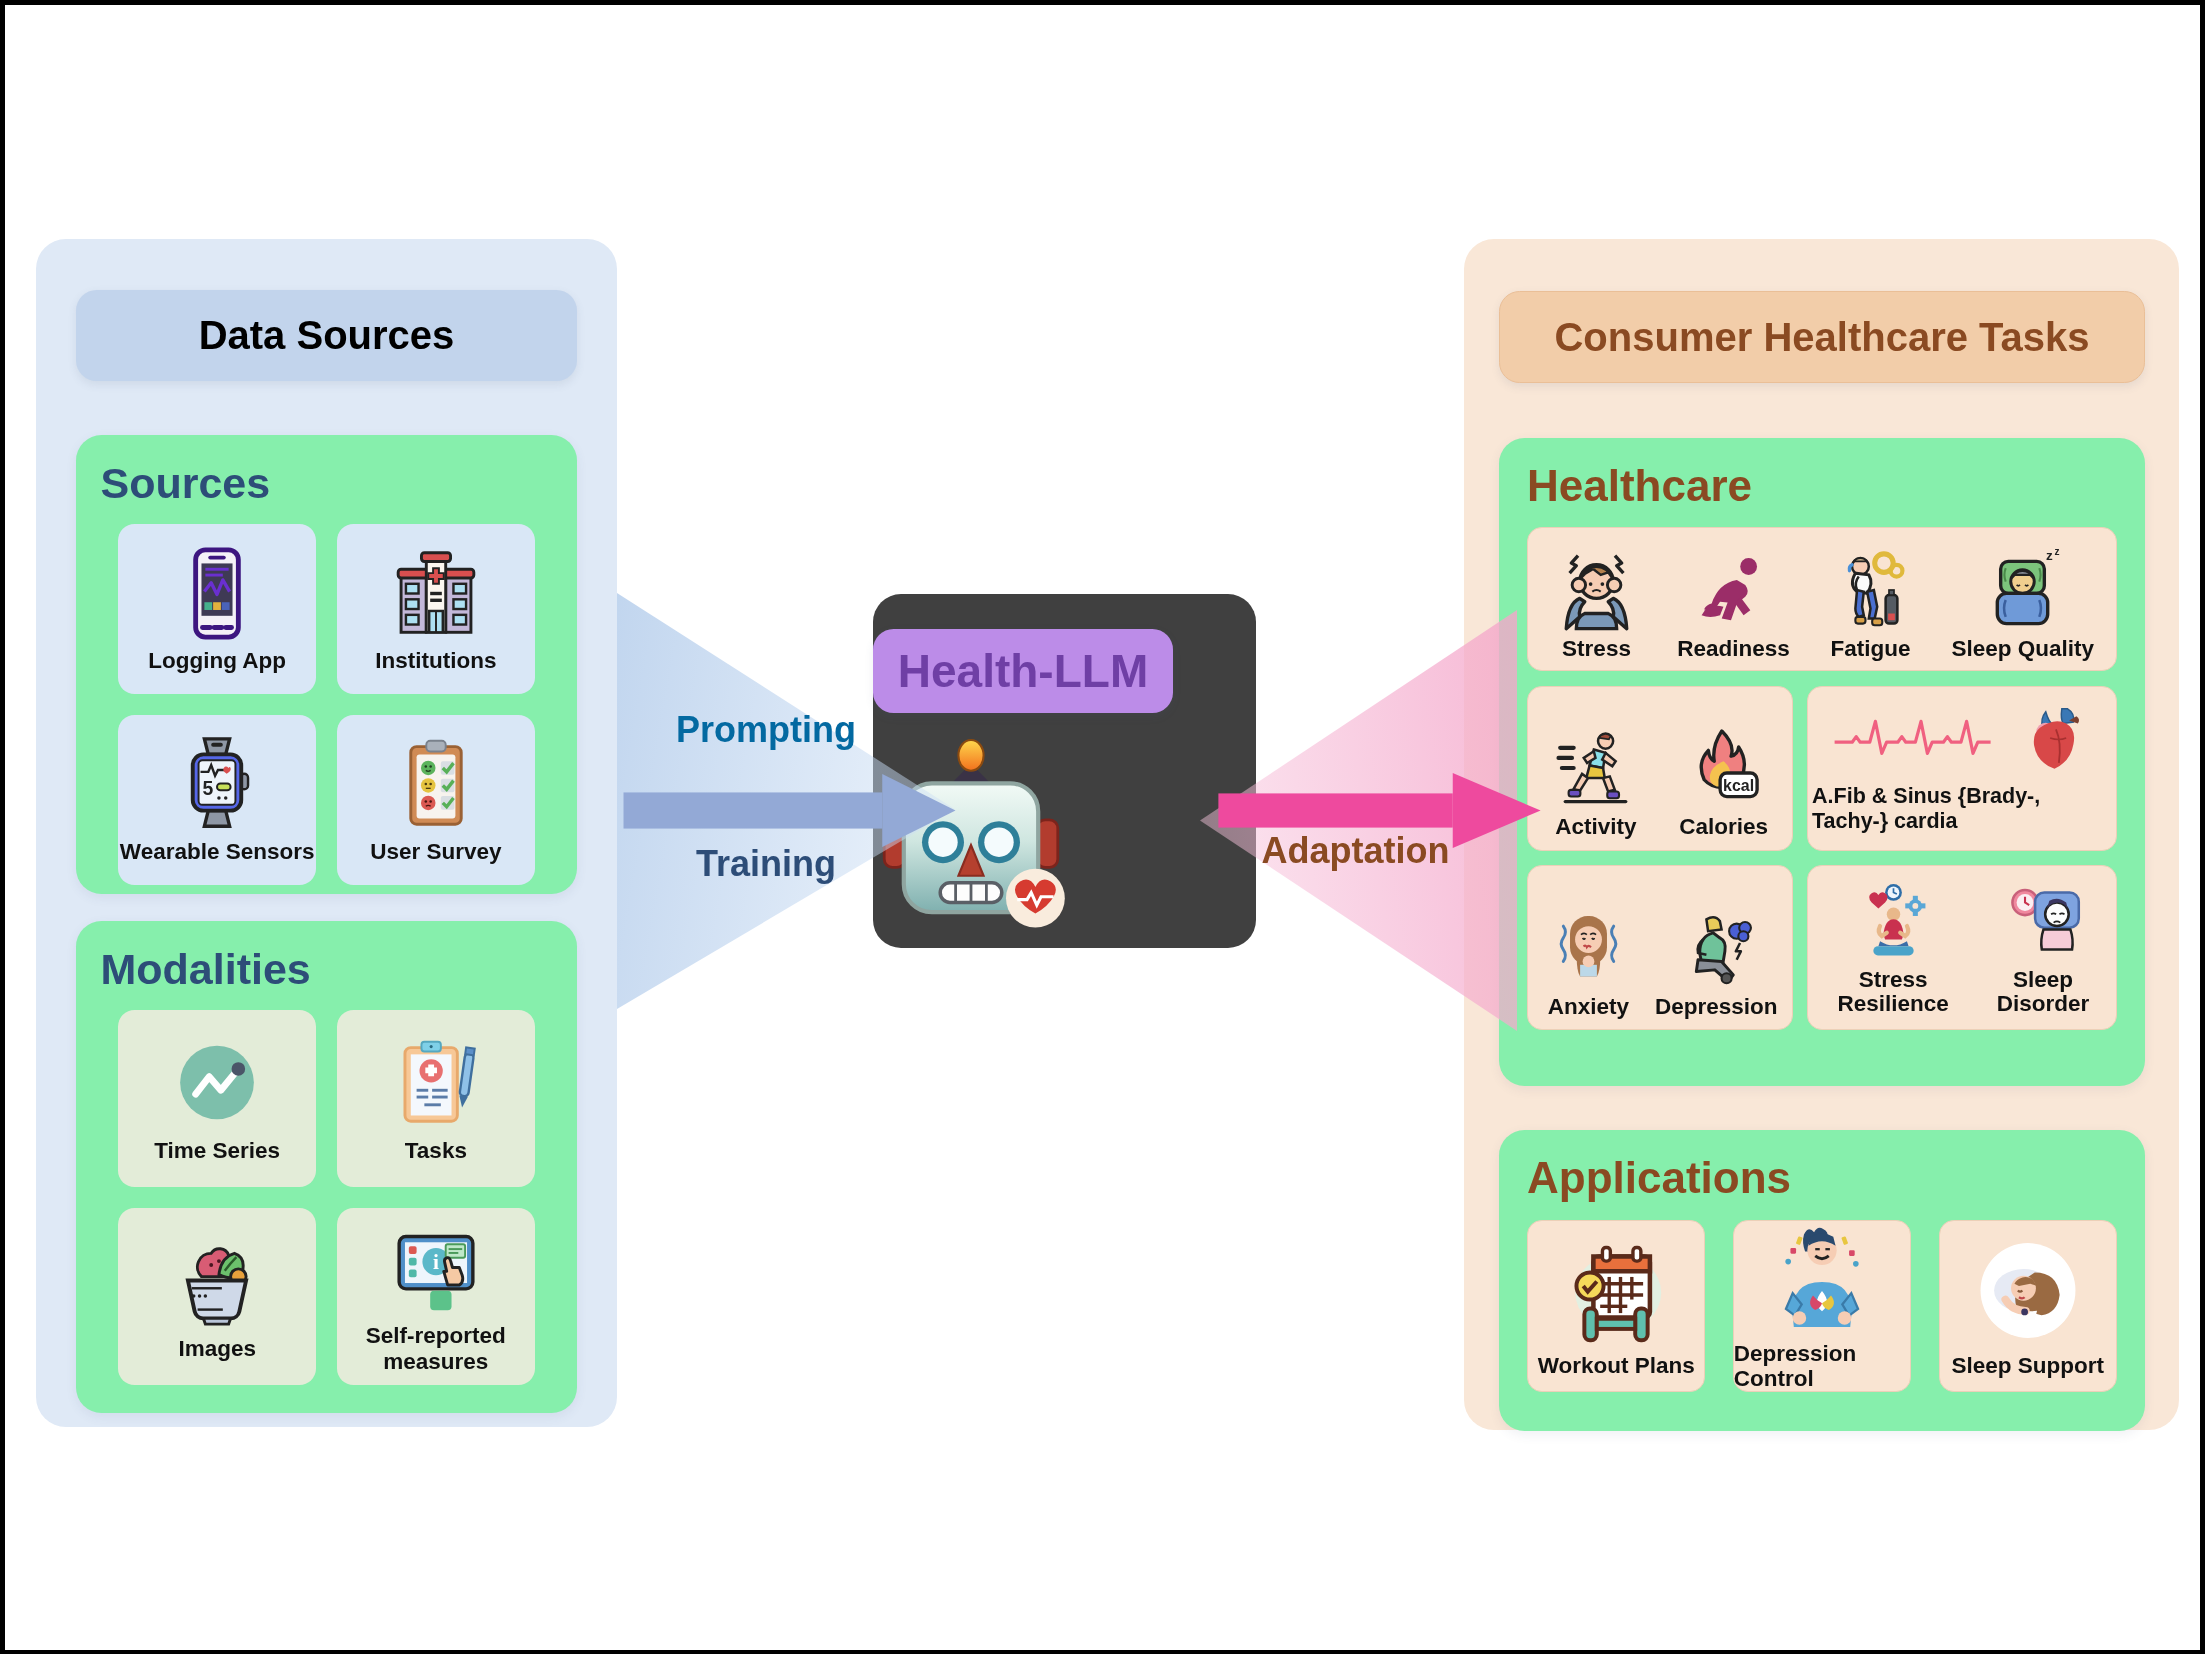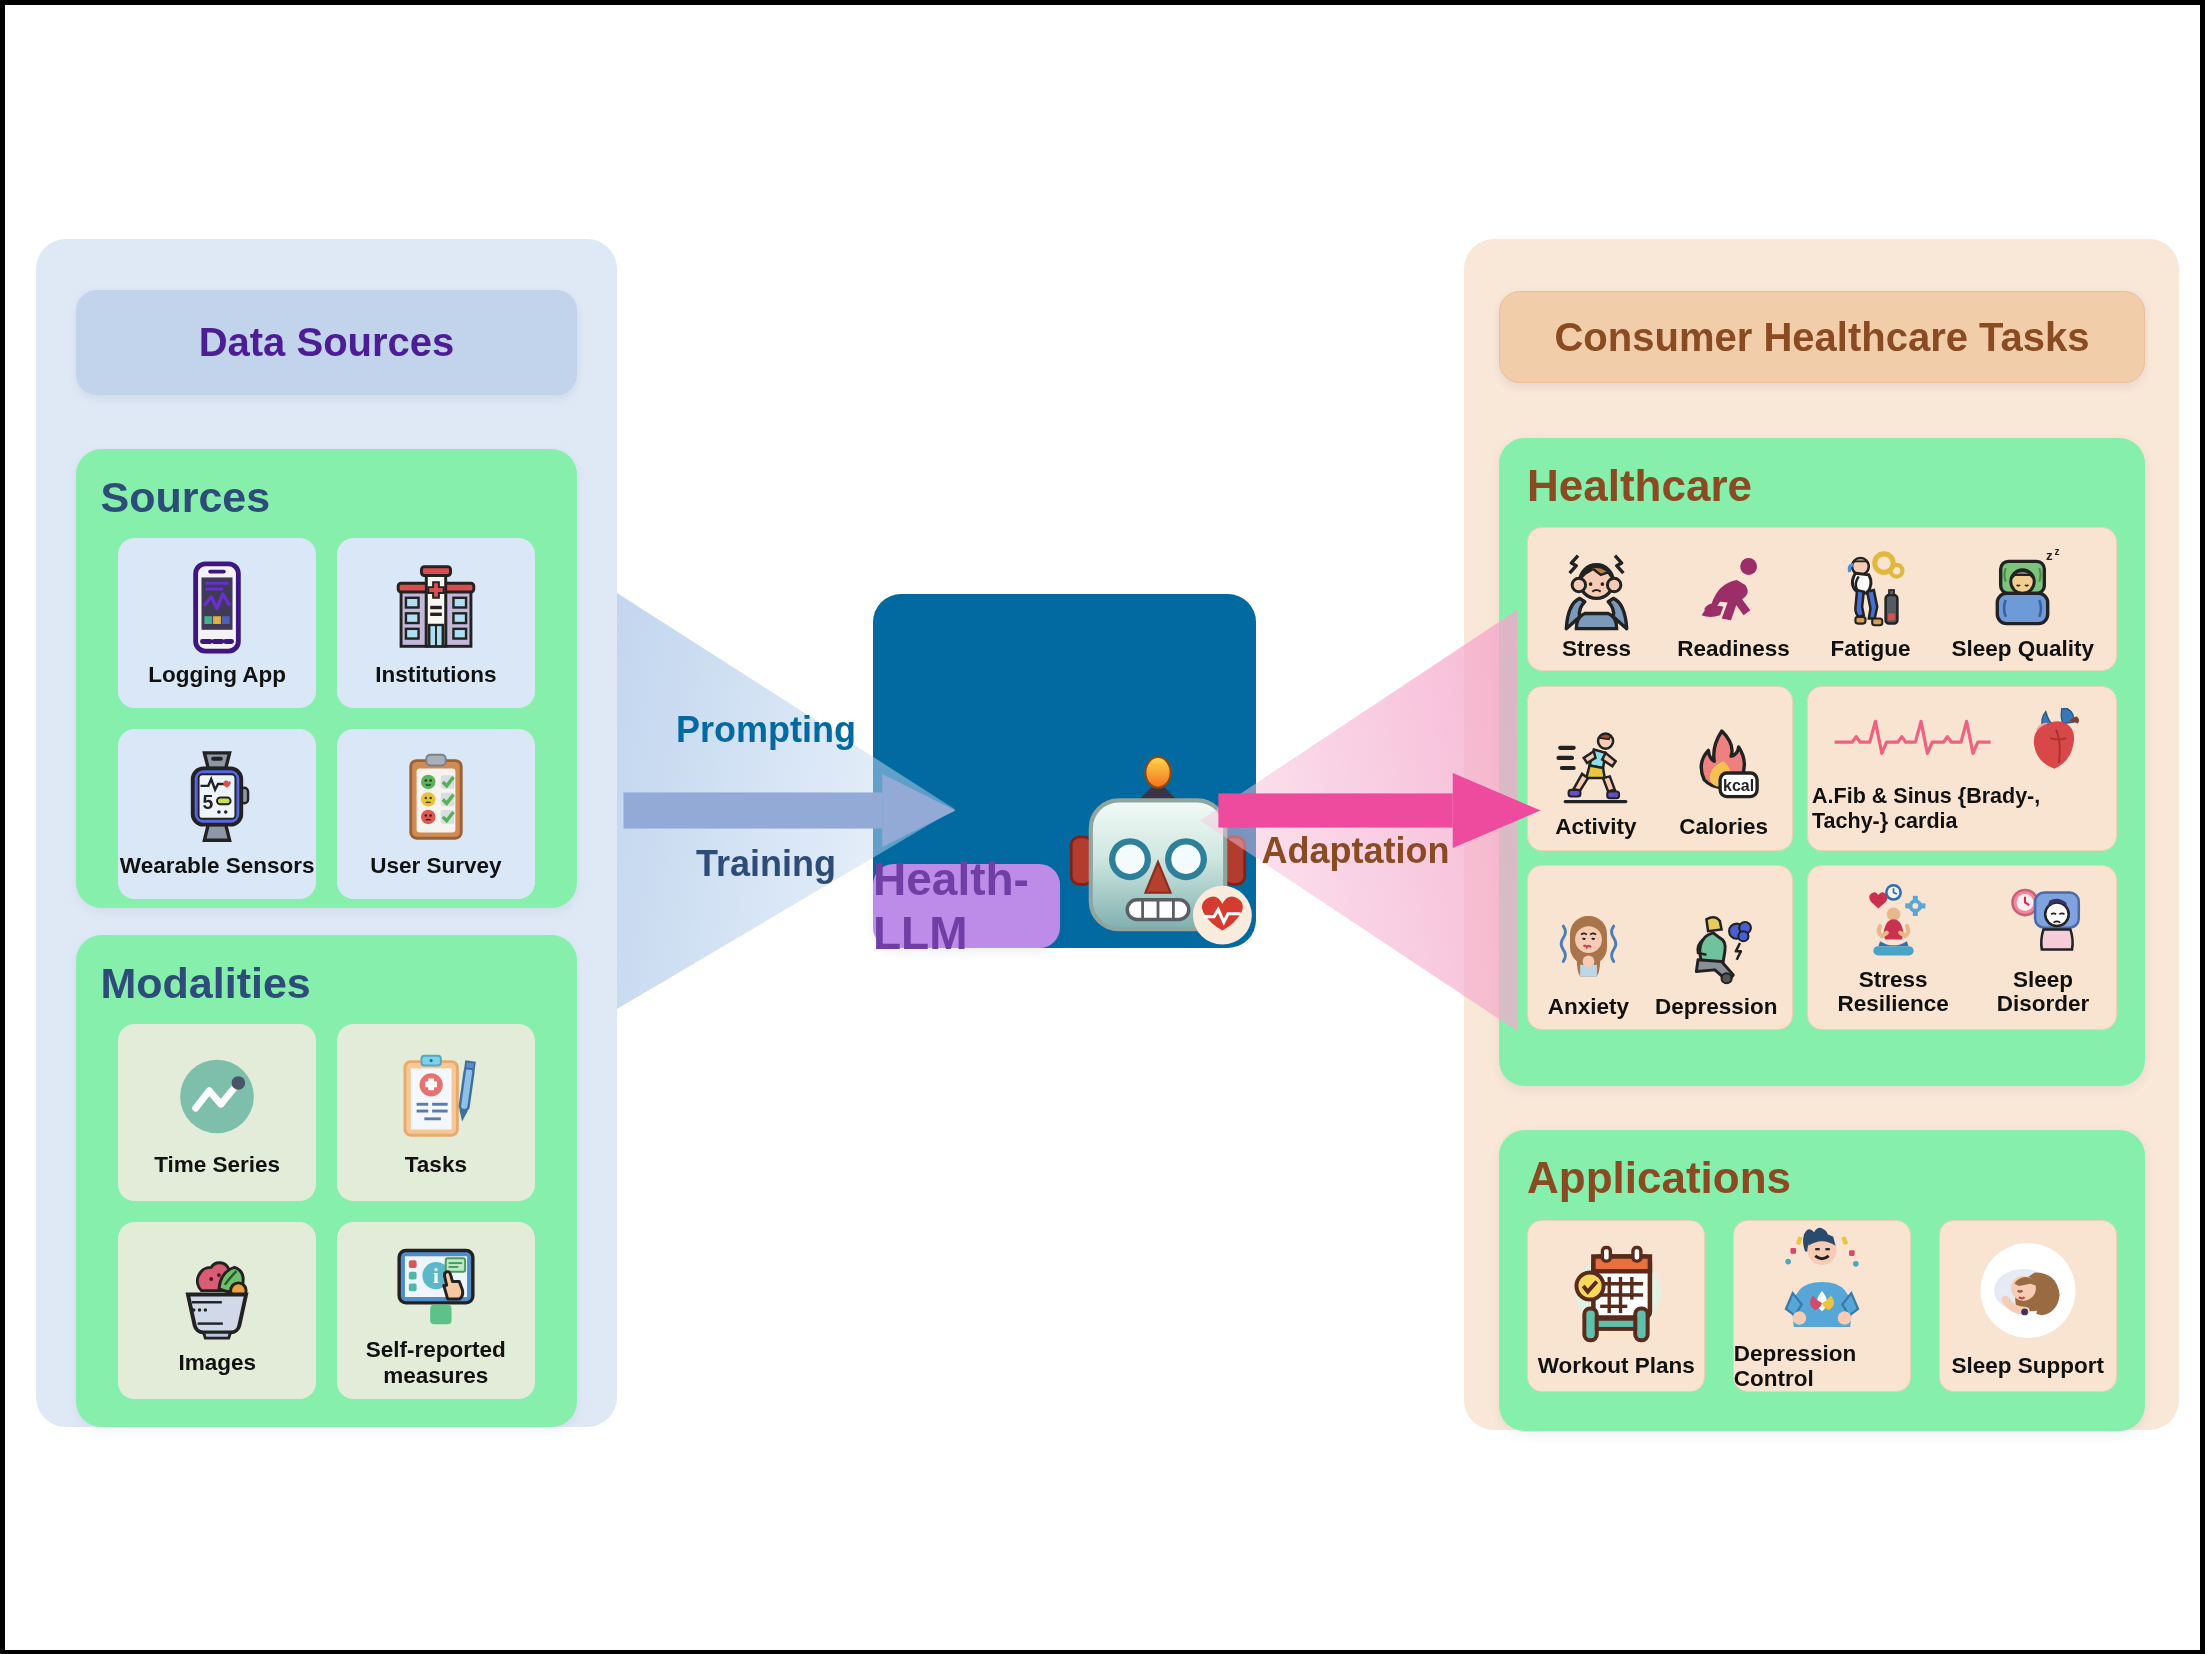--- a/index.html
+++ b/index.html
@@ -23,21 +23,21 @@
     box-shadow:0 3.9px 10.8px rgba(60,80,120,.08);
   }
   .sec-title{font-weight:700;margin:0;}
   .card{
     border-radius:16.6px;display:flex;flex-direction:column;align-items:center;
     justify-content:center;box-sizing:border-box;text-align:center;
   }
   .card-label{font-weight:700;color:#111;font-size:22.5px;line-height:1.12;margin-top:6.9px;}
   
   .left-panel{left:31px;top:234px;width:581px;height:1188px;background:#dfe9f6;padding:51px 40px 39px;}
-  .lp-header{height:105px;background:#c2d4ec;color:#4c1d95;font-size:40px;margin-bottom:54px;}
+  .lp-header{height:91px;background:#c2d4ec;color:#000000;font-size:40px;margin-bottom:54px;}
   .sources-box{height:459px;margin-bottom:27.4px;padding:23.5px 24.5px 19.6px;}
   .modalities-box{height:492px;padding:23.5px 24.5px 19.6px;}
   .navy{color:#2d4d78;font-size:43px;}
   .grid2{display:grid;grid-template-columns:1fr 1fr;gap:20.6px;margin-top:16.6px;padding:0 17.6px;}
   .blue-card{background:#d9e7f6;height:170px;}
   .green-card{background:#e3ecd8;height:177px;}
   .card svg.ic{width:104px;height:97px;}
   
   .beam{position:absolute;z-index:3;pointer-events:none;}
   .beam-blue{
@@ -45,22 +45,22 @@
     clip-path:polygon(0 0,100% 52%,0 100%);
     background:linear-gradient(100deg,rgba(176,202,234,.78),rgba(214,230,248,.38));
   }
   .beam-pink{
     left:1195px;top:605px;width:317px;height:421px;
     clip-path:polygon(0 50%,100% 0,100% 100%);
     background:linear-gradient(80deg,rgba(248,205,226,.42),rgba(244,166,202,.80));
   }
   .center-box{
     position:absolute;left:868px;top:589px;width:383px;height:354px;
-    background:#0369a1;border-radius:28px;z-index:2;
-    display:flex;flex-direction:row;align-items:flex-end;
+    background:#404040;border-radius:28px;z-index:2;
+    display:flex;flex-direction:column;align-items:flex-start;
   }
   .cb-header{width:300px;height:84px;margin-top:35px;background:#bc8ce8;color:#6f3fa5;font-size:46px;}
   .robot-wrap{margin-top:19.6px;}
   .flow-label{position:absolute;z-index:5;text-align:center;font-weight:700;font-size:36px;}
   .lbl-prompting{left:614px;top:704px;width:294px;color:#0369a1;}
   .lbl-training{left:614px;top:838px;width:294px;color:#2d4d78;}
   .lbl-adaptation{left:1233px;top:825px;width:235px;color:#8a4a22;}
   .arrow{position:absolute;z-index:4;}
   .arr-blue{left:618px;top:764px;}
   .arr-pink{left:1213px;top:764px;}

